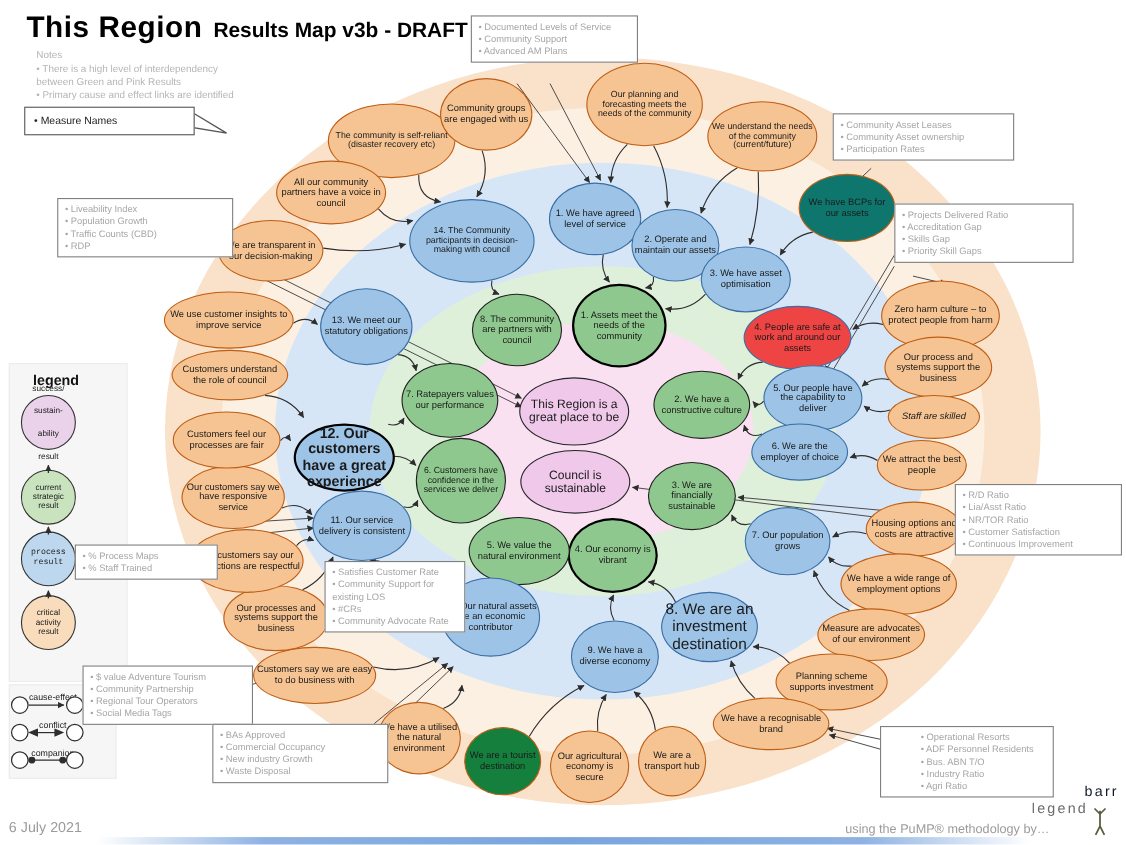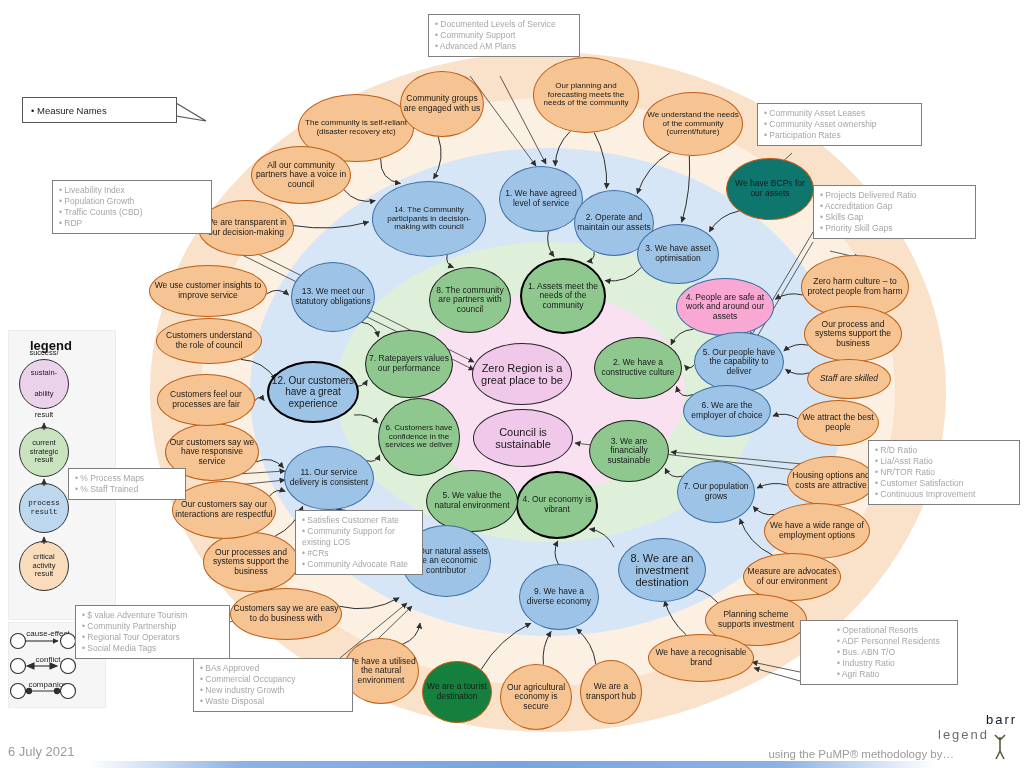--- a/index.html
+++ b/index.html
@@ -86,21 +86,31 @@
         <path d="M558.3,564.0 Q552.0,552.7 557.8,541.0" marker-end="url(#ah)"></path>
         <path d="M456.1,555.9 Q465.2,546.3 462.7,533.3" marker-end="url(#ah)"></path>
         <path d="M366.9,460.7 Q375.8,463.3 379.8,454.9" marker-end="url(#ah)"></path>
         <path d="M352.9,385.6 Q362.3,388.4 367.3,380.1" marker-end="url(#ah)"></path>
         <path d="M354.1,415.0 Q368.0,413.3 378.1,423.1" marker-end="url(#ah)"></path>
         <path d="M361.9,322.4 Q375.3,323.7 378.3,336.9" marker-end="url(#ah)"></path>
         <path d="M447.2,255.0 Q445.1,264.0 453.6,267.6" marker-end="url(#ah)"></path>
       </g>
     </svg>
 
-
+  <div class="title-row">
+    <span class="title-main">This Region</span>
+    <span class="title-rest">Results Map v3b -  DRAFT</span>
+  </div>
+
+  <div class="notes">
+    <div>Notes</div>
+    <div>•  There is a high level of interdependency</div>
+    <div>between Green and Pink Results</div>
+    <div>• Primary cause and effect links are  identified</div>
+  </div>
 
   <div class="measure-names">
     <span>•  Measure Names</span>
   </div>
 
   <div class="legend-panel"></div>
   <div class="legend-rel-panel"></div>
   <div class="legend-title">legend</div>
   <div id="legend-items">
       <div class="legend-circle" style="left: 19px; top: 359px; width: 50px; height: 50px; background: rgb(235, 210, 235); gap: 12px;">
@@ -124,42 +134,42 @@
         <div>result</div>
       </div>
     </div>
   <div id="rel-labels">
       <div class="rel-label" style="top: 629px;">cause-effect</div>
       <div class="rel-label" style="top: 655px;">conflict</div>
       <div class="rel-label" style="top: 680px;">companion</div>
     </div>
 
   <div id="nodes">
-      <div class="node" style="left: 472px; top: 343px; width: 100px; height: 62px; background: rgb(239, 200, 234); border: 1.2px solid rgb(38, 38, 38); font-size: 11px; z-index: 20;">Zero Region is a great place to be</div>
+      <div class="node" style="left: 472px; top: 343px; width: 100px; height: 62px; background: rgb(239, 200, 234); border: 1.2px solid rgb(38, 38, 38); font-size: 11px; z-index: 20;">This Region is a great place to be</div>
       <div class="node" style="left: 473px; top: 409px; width: 100px; height: 58px; background: rgb(239, 200, 234); border: 1.2px solid rgb(38, 38, 38); font-size: 11px; z-index: 20;">Council is sustainable</div>
       <div class="node" style="left: 520px; top: 258px; width: 86px; height: 76px; background: rgb(143, 200, 143); border: 2.6px solid rgb(0, 0, 0); font-size: 8.5px; z-index: 20;">1. Assets meet the needs of the community</div>
       <div class="node" style="left: 594px; top: 337px; width: 88px; height: 62px; background: rgb(143, 200, 143); border: 1.2px solid rgb(31, 31, 31); font-size: 8.5px; z-index: 20;">2. We have a constructive culture</div>
       <div class="node" style="left: 589px; top: 420px; width: 80px; height: 62px; background: rgb(143, 200, 143); border: 1.2px solid rgb(31, 31, 31); font-size: 8.5px; z-index: 20;">3. We are financially sustainable</div>
       <div class="node" style="left: 516px; top: 471px; width: 82px; height: 68px; background: rgb(143, 200, 143); border: 2.6px solid rgb(0, 0, 0); font-size: 8.5px; z-index: 20;">4. Our economy is vibrant</div>
       <div class="node" style="left: 426px; top: 470px; width: 92px; height: 62px; background: rgb(143, 200, 143); border: 1.2px solid rgb(31, 31, 31); font-size: 8.5px; z-index: 20;">5. We value the natural environment</div>
       <div class="node" style="left: 378px; top: 398px; width: 82px; height: 78px; background: rgb(143, 200, 143); border: 1.2px solid rgb(31, 31, 31); font-size: 8px; z-index: 20;">6. Customers have confidence in the services we deliver</div>
       <div class="node" style="left: 365px; top: 330px; width: 88px; height: 68px; background: rgb(143, 200, 143); border: 1.2px solid rgb(31, 31, 31); font-size: 8.5px; z-index: 20;">7. Ratepayers values our performance</div>
       <div class="node" style="left: 429px; top: 267px; width: 82px; height: 66px; background: rgb(143, 200, 143); border: 1.2px solid rgb(31, 31, 31); font-size: 8.5px; z-index: 20;">8. The community are partners with council</div>
       <div class="node" style="left: 499px; top: 166px; width: 84px; height: 66px; background: rgb(157, 195, 230); border: 1.2px solid rgb(58, 110, 165); font-size: 8.5px; z-index: 20;">1. We have agreed level of service</div>
       <div class="node" style="left: 574px; top: 190px; width: 80px; height: 66px; background: rgb(157, 195, 230); border: 1.2px solid rgb(58, 110, 165); font-size: 8.5px; z-index: 20;">2. Operate and maintain our assets</div>
       <div class="node" style="left: 637px; top: 224px; width: 82px; height: 60px; background: rgb(157, 195, 230); border: 1.2px solid rgb(58, 110, 165); font-size: 8.5px; z-index: 20;">3. We have asset optimisation</div>
-      <div class="node" style="left: 676px; top: 278px; width: 98px; height: 58px; background: #f9a8d4; border: 1.2px solid rgb(58, 110, 165); font-size: 8.5px; z-index: 20;">4. People are safe at work and around our assets</div>
+      <div class="node" style="left: 676px; top: 278px; width: 98px; height: 58px; background: #ef4444; border: 1.2px solid rgb(58, 110, 165); font-size: 8.5px; z-index: 20;">4. People are safe at work and around our assets</div>
       <div class="node" style="left: 694px; top: 332px; width: 90px; height: 60px; background: rgb(157, 195, 230); border: 1.2px solid rgb(58, 110, 165); font-size: 8.5px; z-index: 20;">5. Our people have the capability to deliver</div>
       <div class="node" style="left: 683px; top: 385px; width: 88px; height: 52px; background: rgb(157, 195, 230); border: 1.2px solid rgb(58, 110, 165); font-size: 8.5px; z-index: 20;">6. We are the employer of choice</div>
       <div class="node" style="left: 677px; top: 461px; width: 78px; height: 62px; background: rgb(157, 195, 230); border: 1.2px solid rgb(58, 110, 165); font-size: 8.5px; z-index: 20;">7. Our population grows</div>
-      <div class="node" style="left: 618px; top: 538px; width: 88px; height: 64px; background: rgb(157, 195, 230); border: 1.2px solid rgb(58, 110, 165); font-size: 11px; z-index: 20;">8. We are an investment destination</div>
+      <div class="node" style="left: 601px; top: 538px; width: 88px; height: 64px; background: rgb(157, 195, 230); border: 1.2px solid rgb(58, 110, 165); font-size: 14px; z-index: 20;">8. We are an investment destination</div>
       <div class="node" style="left: 519px; top: 564px; width: 80px; height: 66px; background: rgb(157, 195, 230); border: 1.2px solid rgb(58, 110, 165); font-size: 8.5px; z-index: 20;">9. We have a diverse economy</div>
       <div class="node" style="left: 401px; top: 525px; width: 90px; height: 72px; background: rgb(157, 195, 230); border: 1.2px solid rgb(58, 110, 165); font-size: 8.5px; z-index: 20;">10. Our natural assets are an economic contributor</div>
       <div class="node" style="left: 284px; top: 446px; width: 90px; height: 64px; background: rgb(157, 195, 230); border: 1.2px solid rgb(58, 110, 165); font-size: 8.5px; z-index: 20;">11. Our service delivery is consistent</div>
-      <div class="node" style="left: 267px; top: 361px; width: 92px; height: 62px; background: rgb(157, 195, 230); border: 2.6px solid rgb(0, 0, 0); font-size: 10px; z-index: 20;">12. Our customers have a great experience</div>
+      <div class="node" style="left: 267px; top: 385px; width: 92px; height: 62px; background: rgb(157, 195, 230); border: 2.6px solid rgb(0, 0, 0); font-size: 13px; z-index: 20; font-weight: bold;">12. Our customers have a great experience</div>
       <div class="node" style="left: 291px; top: 262px; width: 84px; height: 70px; background: rgb(157, 195, 230); border: 1.2px solid rgb(58, 110, 165); font-size: 8.5px; z-index: 20;">13. We meet our statutory obligations</div>
       <div class="node" style="left: 372px; top: 181px; width: 114px; height: 76px; background: rgb(157, 195, 230); border: 1.2px solid rgb(58, 110, 165); font-size: 8px; z-index: 20;">14. The Community participants in decision-making with council</div>
       <div class="node" style="left: 298px; top: 94px; width: 116px; height: 68px; background: rgb(246, 196, 147); border: 1.2px solid rgb(190, 93, 20); font-size: 8px; z-index: 20;">The community is self-reliant (disaster recovery etc)</div>
       <div class="node" style="left: 251px; top: 146px; width: 100px; height: 58px; background: rgb(246, 196, 147); border: 1.2px solid rgb(190, 93, 20); font-size: 8.5px; z-index: 20;">All our community partners have a voice in council</div>
       <div class="node" style="left: 198px; top: 200px; width: 96px; height: 56px; background: rgb(246, 196, 147); border: 1.2px solid rgb(190, 93, 20); font-size: 8.5px; z-index: 20;">We are transparent in our decision-making</div>
       <div class="node" style="left: 400px; top: 71px; width: 84px; height: 66px; background: rgb(246, 196, 147); border: 1.2px solid rgb(190, 93, 20); font-size: 8.5px; z-index: 20;">Community groups are engaged with us</div>
       <div class="node" style="left: 533px; top: 57px; width: 106px; height: 76px; background: rgb(246, 196, 147); border: 1.2px solid rgb(190, 93, 20); font-size: 8px; z-index: 20;">Our planning and forecasting meets the needs of the community</div>
       <div class="node" style="left: 643px; top: 92px; width: 100px; height: 64px; background: rgb(246, 196, 147); border: 1.2px solid rgb(190, 93, 20); font-size: 8px; z-index: 20;">We understand the needs of the community (current/future)</div>
       <div class="node" style="left: 726px; top: 158px; width: 88px; height: 62px; background: #0f766e; border: 1.2px solid rgb(190, 93, 20); font-size: 8.5px; z-index: 20;">We have BCPs for our assets</div>
       <div class="node" style="left: 801px; top: 255px; width: 108px; height: 64px; background: rgb(246, 196, 147); border: 1.2px solid rgb(190, 93, 20); font-size: 8.5px; z-index: 20;">Zero harm culture – to protect people from harm</div>
@@ -199,21 +209,21 @@
         <div class="cl">• Accreditation Gap</div>
         <div class="cl">• Skills Gap</div>
         <div class="cl">• Priority Skill Gaps</div>
       </div>
       <div class="callout" style="left: 52px; top: 180px; width: 160px;">
         <div class="cl">• Liveability Index</div>
         <div class="cl">• Population Growth</div>
         <div class="cl">• Traffic Counts (CBD)</div>
         <div class="cl">• RDP</div>
       </div>
-      <div class="callout" style="left: 68px; top: 468px; width: 118px;">
+      <div class="callout" style="left: 68px; top: 495px; width: 130px;">
         <div class="cl">• % Process Maps</div>
         <div class="cl">• % Staff Trained</div>
       </div>
       <div class="callout" style="left: 295px; top: 510px; width: 128px;">
         <div class="cl">• Satisfies Customer Rate</div>
         <div class="cl">• Community Support for existing LOS</div>
         <div class="cl">• #CRs</div>
         <div class="cl">• Community Advocate Rate</div>
       </div>
       <div class="callout" style="left: 75px; top: 605px; width: 155px;">
@@ -228,21 +238,21 @@
         <div class="cl">• New industry Growth</div>
         <div class="cl">• Waste Disposal</div>
       </div>
       <div class="callout" style="left: 868px; top: 440px; width: 152px;">
         <div class="cl">•  R/D Ratio</div>
         <div class="cl">• Lia/Asst Ratio</div>
         <div class="cl">• NR/TOR Ratio</div>
         <div class="cl">• Customer Satisfaction</div>
         <div class="cl">• Continuous Improvement</div>
       </div>
-      <div class="callout" style="left: 800px; top: 620px; width: 158px; padding-left: 36px;">
+      <div class="callout" style="left: 800px; top: 660px; width: 158px; padding-left: 36px;">
         <div class="cl">•  Operational Resorts</div>
         <div class="cl">• ADF Personnel Residents</div>
         <div class="cl">• Bus. ABN T/O</div>
         <div class="cl">• Industry Ratio</div>
         <div class="cl">• Agri Ratio</div>
       </div>
     </div>
 
   <svg class="layer" id="overlay-svg" width="1024" height="768">
       <defs>

